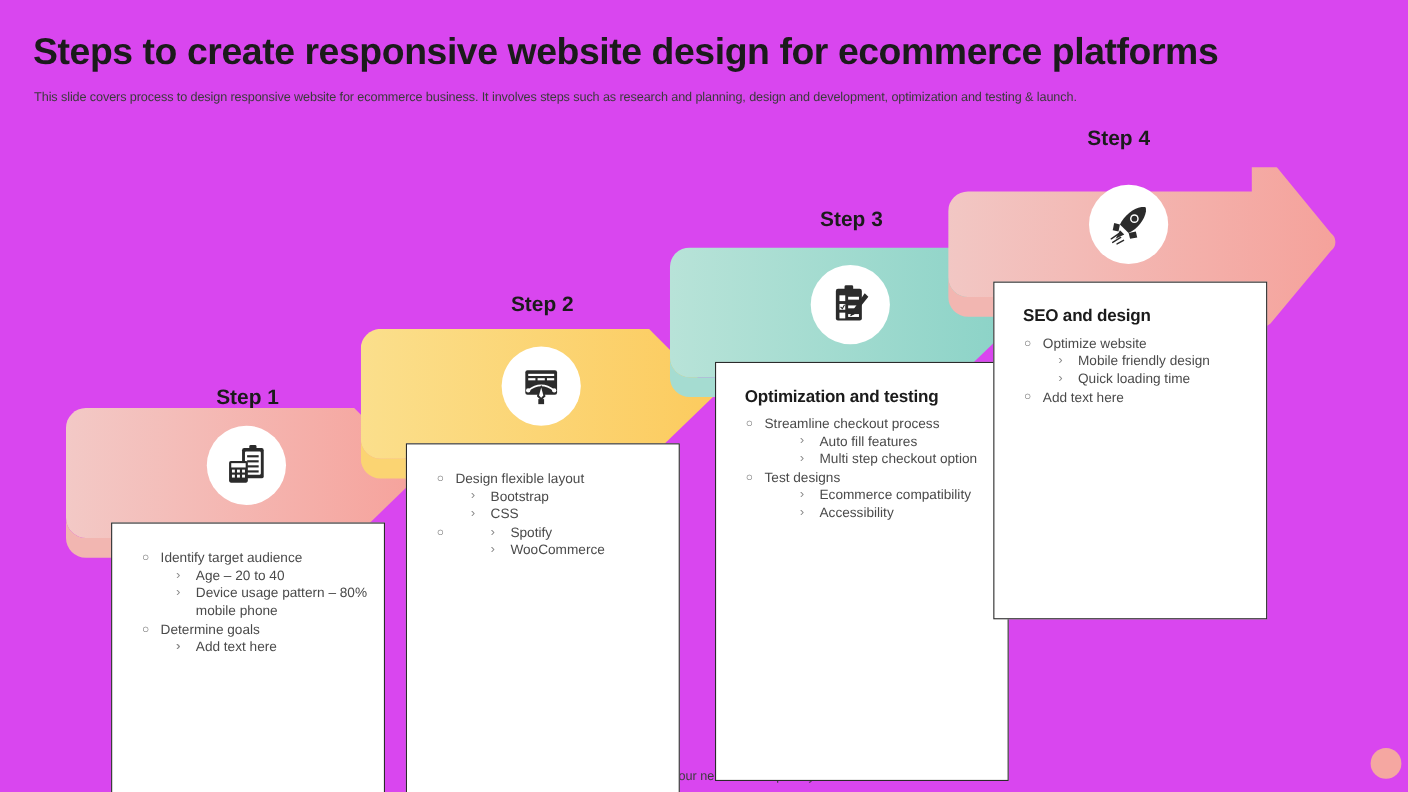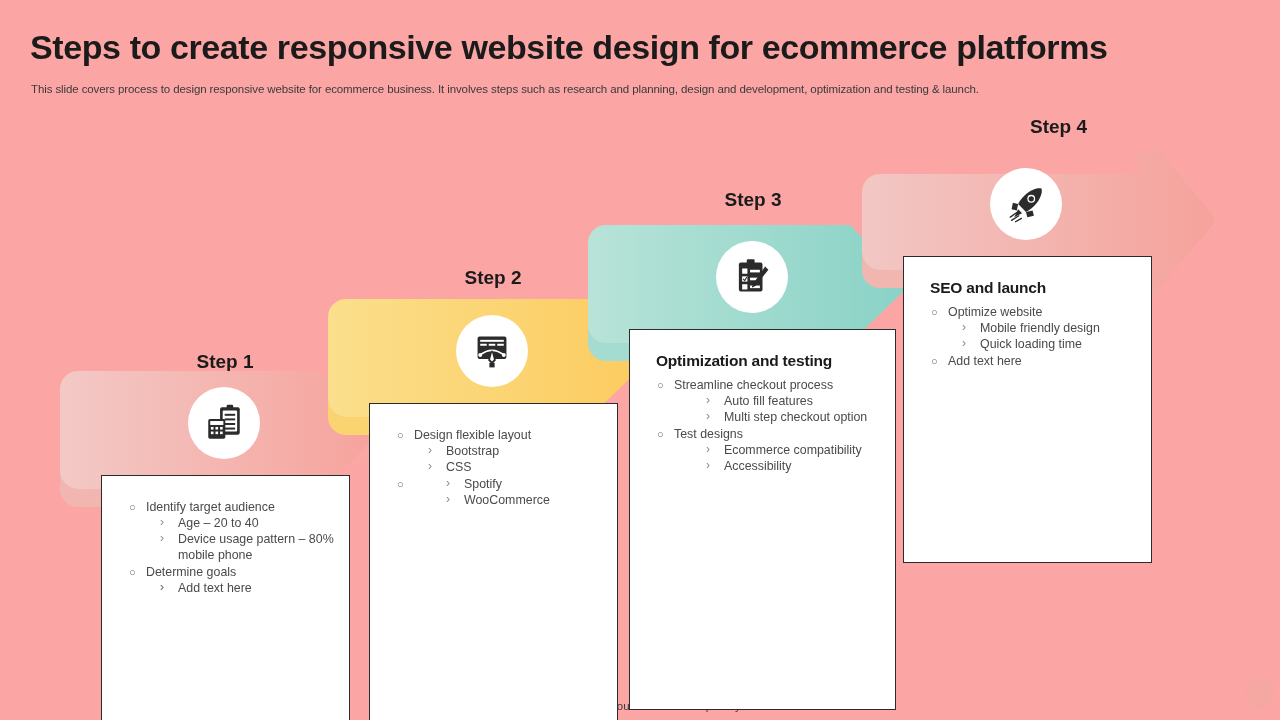--- a/index.html
+++ b/index.html
@@ -11,21 +11,21 @@
     background: #ffffff;
     font-family: "Liberation Sans", sans-serif;
     overflow: hidden;
     position: relative;
   }
 
   .slide {
     position: relative;
     width: 1280px;
     height: 720px;
-    background: #fca5a5;
+    background: #d946ef;
   }
 
   
   .slide-title {
     position: absolute;
     left: 30px;
     top: 28px;
     font-size: 34px;
     font-weight: bold;
     color: #1b1b1b;
@@ -288,21 +288,21 @@
               <li>
                 <span class="b2">›</span>
                 <span>WooCommerce</span>
               </li>
             </ul>
           </li>
         </ul>
       </div>
     </div>
 
-    <div class="step-group" style="left:588px; top:189px; width:325px; height:180px;">
+    <div class="step-group" style="left:609px; top:189px; width:325px; height:180px;">
       <div class="step-label" style="left:105px; top:0px; width:120px;">Step 3</div>
       <div class="banner" style="left:0; top:36px; width:325px; height:145px;">
         <svg viewBox="0 0 325 145" preserveAspectRatio="none">
           <defs>
             <linearGradient id="g3" x1="0" y1="0" x2="1" y2="0">
               <stop offset="0%" stop-color="#b8e3d8"></stop>
               <stop offset="100%" stop-color="#89d2c6"></stop>
             </linearGradient>
           </defs>
           <path d="M18,0 H262 L322,60 L262,118 H18 A18,18 0 0,1 0,100 V18 A18,18 0 0,1 18,0 Z" fill="url(#g3)"></path>
@@ -353,21 +353,21 @@
                 <span class="b2">›</span>
                 <span>Accessibility</span>
               </li>
             </ul>
           </li>
         </ul>
       </div>
     </div>
 
     <div class="step-group" style="left:862px; top:116px; width:355px; height:180px;">
-      <div class="step-label" style="left:105px; top:0px; width:120px;text-align:right;">Step 4</div>
+      <div class="step-label" style="left:95px; top:0px; width:120px;">Step 4</div>
       <div class="banner" style="left:0; top:36px; width:355px; height:150px;">
         <svg viewBox="0 0 355 150" preserveAspectRatio="none">
           <defs>
             <linearGradient id="g4" x1="0" y1="0" x2="1" y2="0">
               <stop offset="0%" stop-color="#f2c7c4"></stop>
               <stop offset="100%" stop-color="#f5a29b"></stop>
             </linearGradient>
           </defs>
           <path d="M18,22 H276 V0 A10,10 0 0,1 293,-7 L348,60 A10,10 0 0,1 348,76 L293,142 A10,10 0 0,1 276,135 V118 H18 A18,18 0 0,1 0,100 V40 A18,18 0 0,1 18,22 Z" fill="url(#g4)"></path>
           <path d="M0,100 V118 A18,18 0 0,0 18,136 H44 L44,118 H18 A18,18 0 0,1 0,100 Z" fill="#f2b6b1"></path>
@@ -380,21 +380,21 @@
           <circle cx="40" cy="24" r="4" fill="#2b2b2b"></circle>
           <path d="M20,32 L12,30 L10,40 L18,42 Z" fill="#2b2b2b"></path>
           <path d="M32,44 L34,52 L44,50 L42,42 Z" fill="#2b2b2b"></path>
           <path d="M20,40 L14,52 L26,46 Z" fill="#2b2b2b"></path>
           <path d="M8,52 L18,45" stroke="#2b2b2b" stroke-width="2" stroke-linecap="round"></path>
           <path d="M10,57 L21,50" stroke="#2b2b2b" stroke-width="2" stroke-linecap="round"></path>
           <path d="M16,59 L25,54" stroke="#2b2b2b" stroke-width="2" stroke-linecap="round"></path>
         </svg>
       </div>
       <div class="card" style="left:41px; top:140px; width:249px; height:307px;">
-        <div class="card-title">SEO and launch</div>
+        <div class="card-title">SEO and design</div>
         <ul class="lvl1">
           <li>
             <span class="b1">○</span>
             <span>Optimize website</span>
             <ul class="lvl2">
               <li>
                 <span class="b2">›</span>
                 <span>Mobile friendly design</span>
               </li>
               <li>

